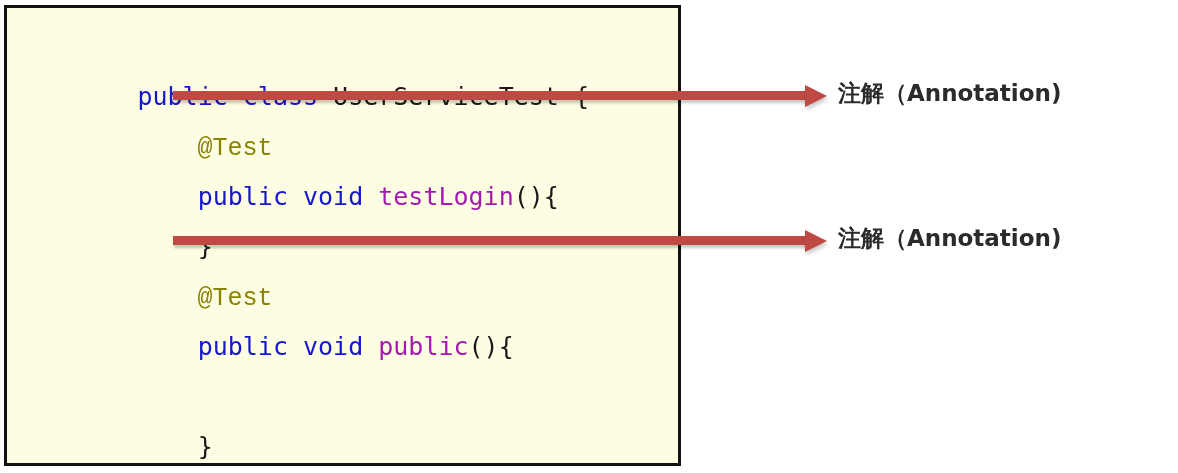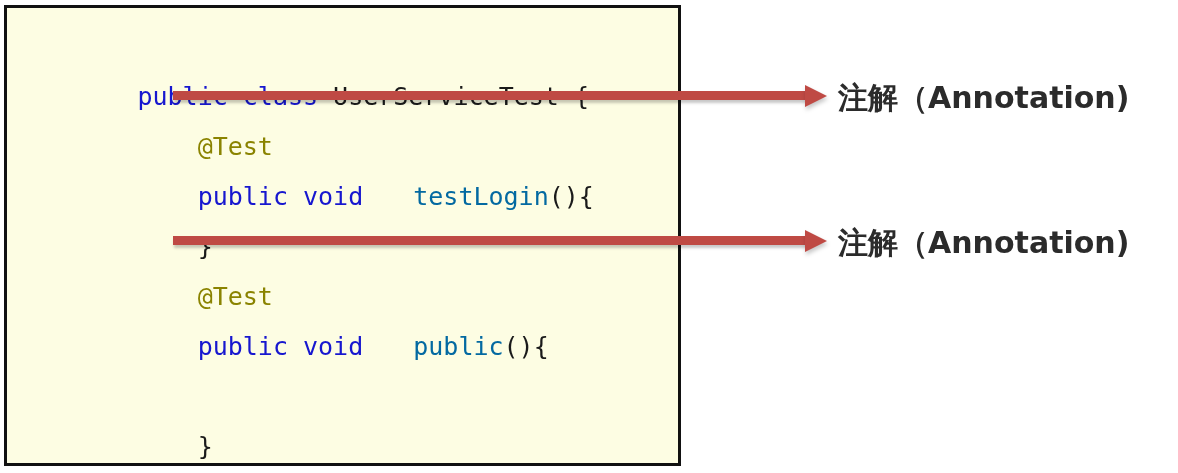--- a/index.html
+++ b/index.html
@@ -46,22 +46,22 @@
     line-height: 50px;
     font-family: "DejaVu Sans Mono", monospace;
     font-size: 25px;
     white-space: pre;
     color: #1a1a1a;
     letter-spacing: 0px;
   }
 
   .kw       { color: #1717cf; }
   .plain    { color: #1a1a1a; }
-  .anno     { color: #8a8300; }
-  .method   { color: #0369a1; margin-left: 35px; }
+  .anno     { color: #8a8300; font-family: Liberation Mono, monospace; }
+  .method   { color: #a21caf; }
 
   
   .arrow {
     position: absolute;
     height: 24px;
   }
   .arrow-shaft {
     position: absolute;
     left: 0;
     top: 7px;
@@ -86,21 +86,21 @@
 
   #arrow-2 { left: 173px; top: 229px; width: 656px; }
   #arrow-2 .arrow-shaft { width: 634px; }
   #arrow-2 .arrow-head  { left: 632px; }
 
   
   .callout-label {
     position: absolute;
     font-family: "DejaVu Sans", sans-serif;
     font-weight: bold;
-    font-size: 30px;
+    font-size: 23px;
     color: #2b2b2b;
     white-space: pre;
     letter-spacing: 0px;
   }
   #label-1 { left: 838px; top: 78px; }
   #label-2 { left: 838px; top: 223px; }
 </style>
 </head>
 <body>
 

